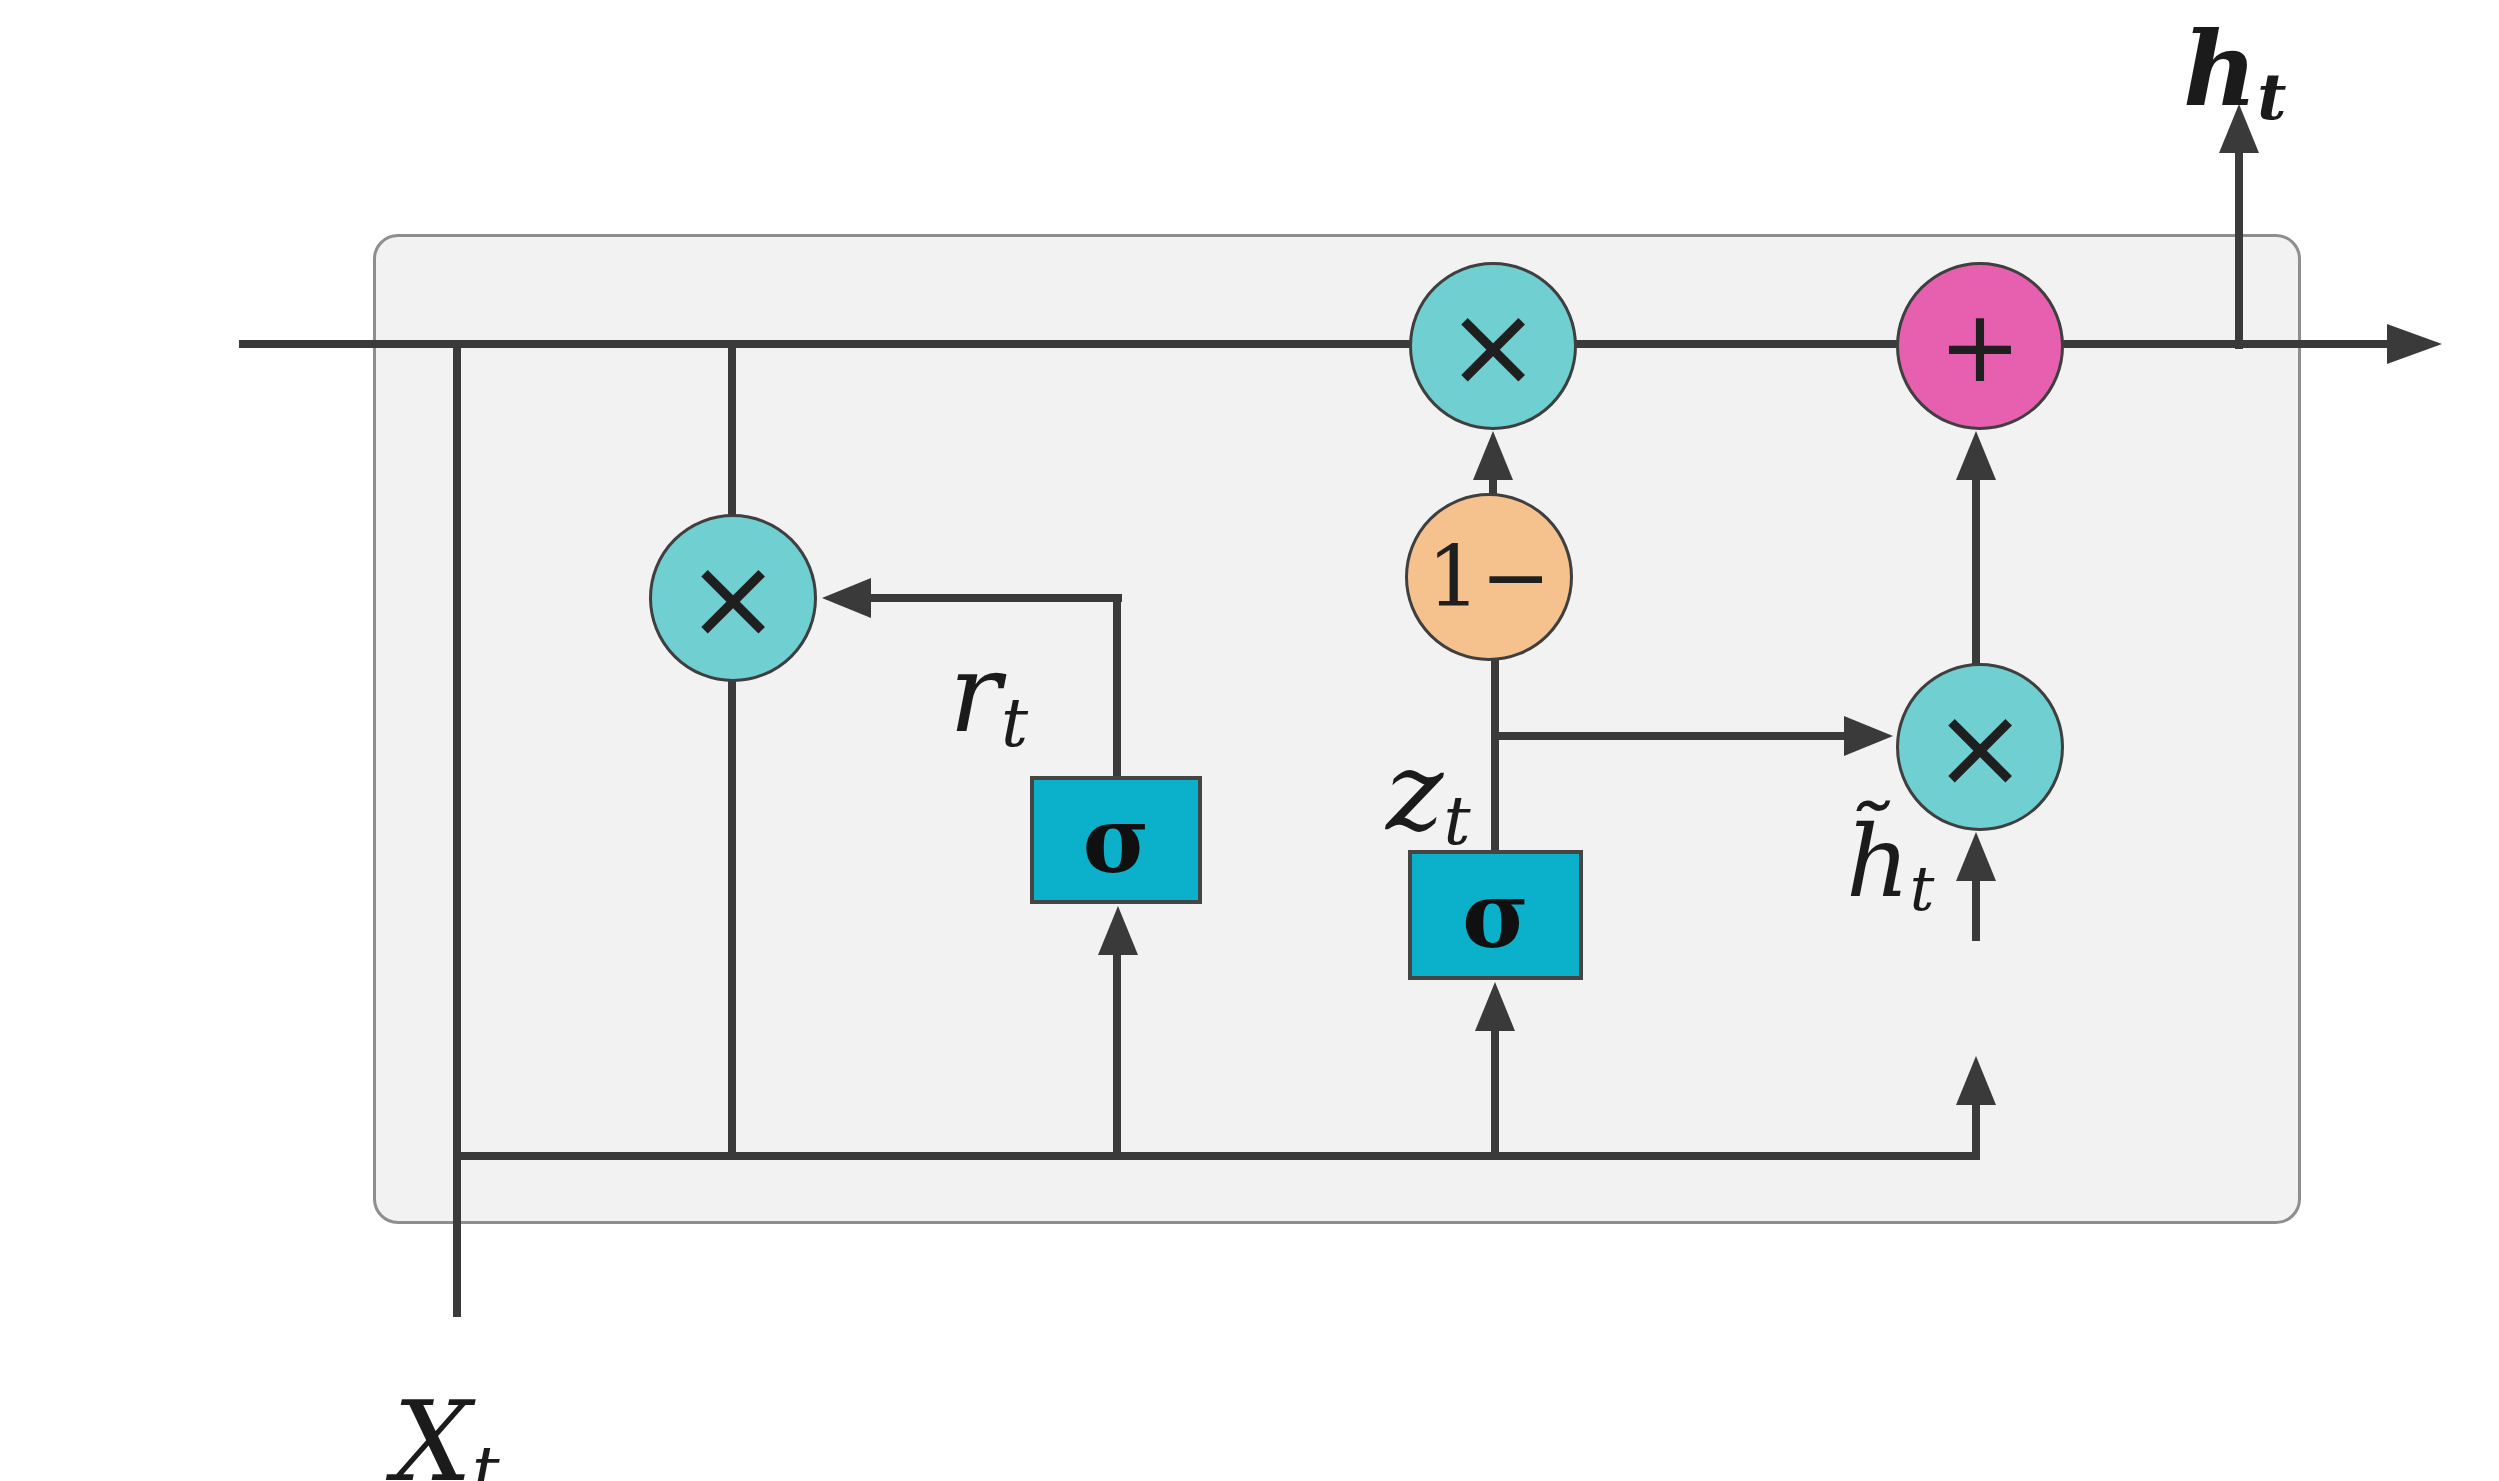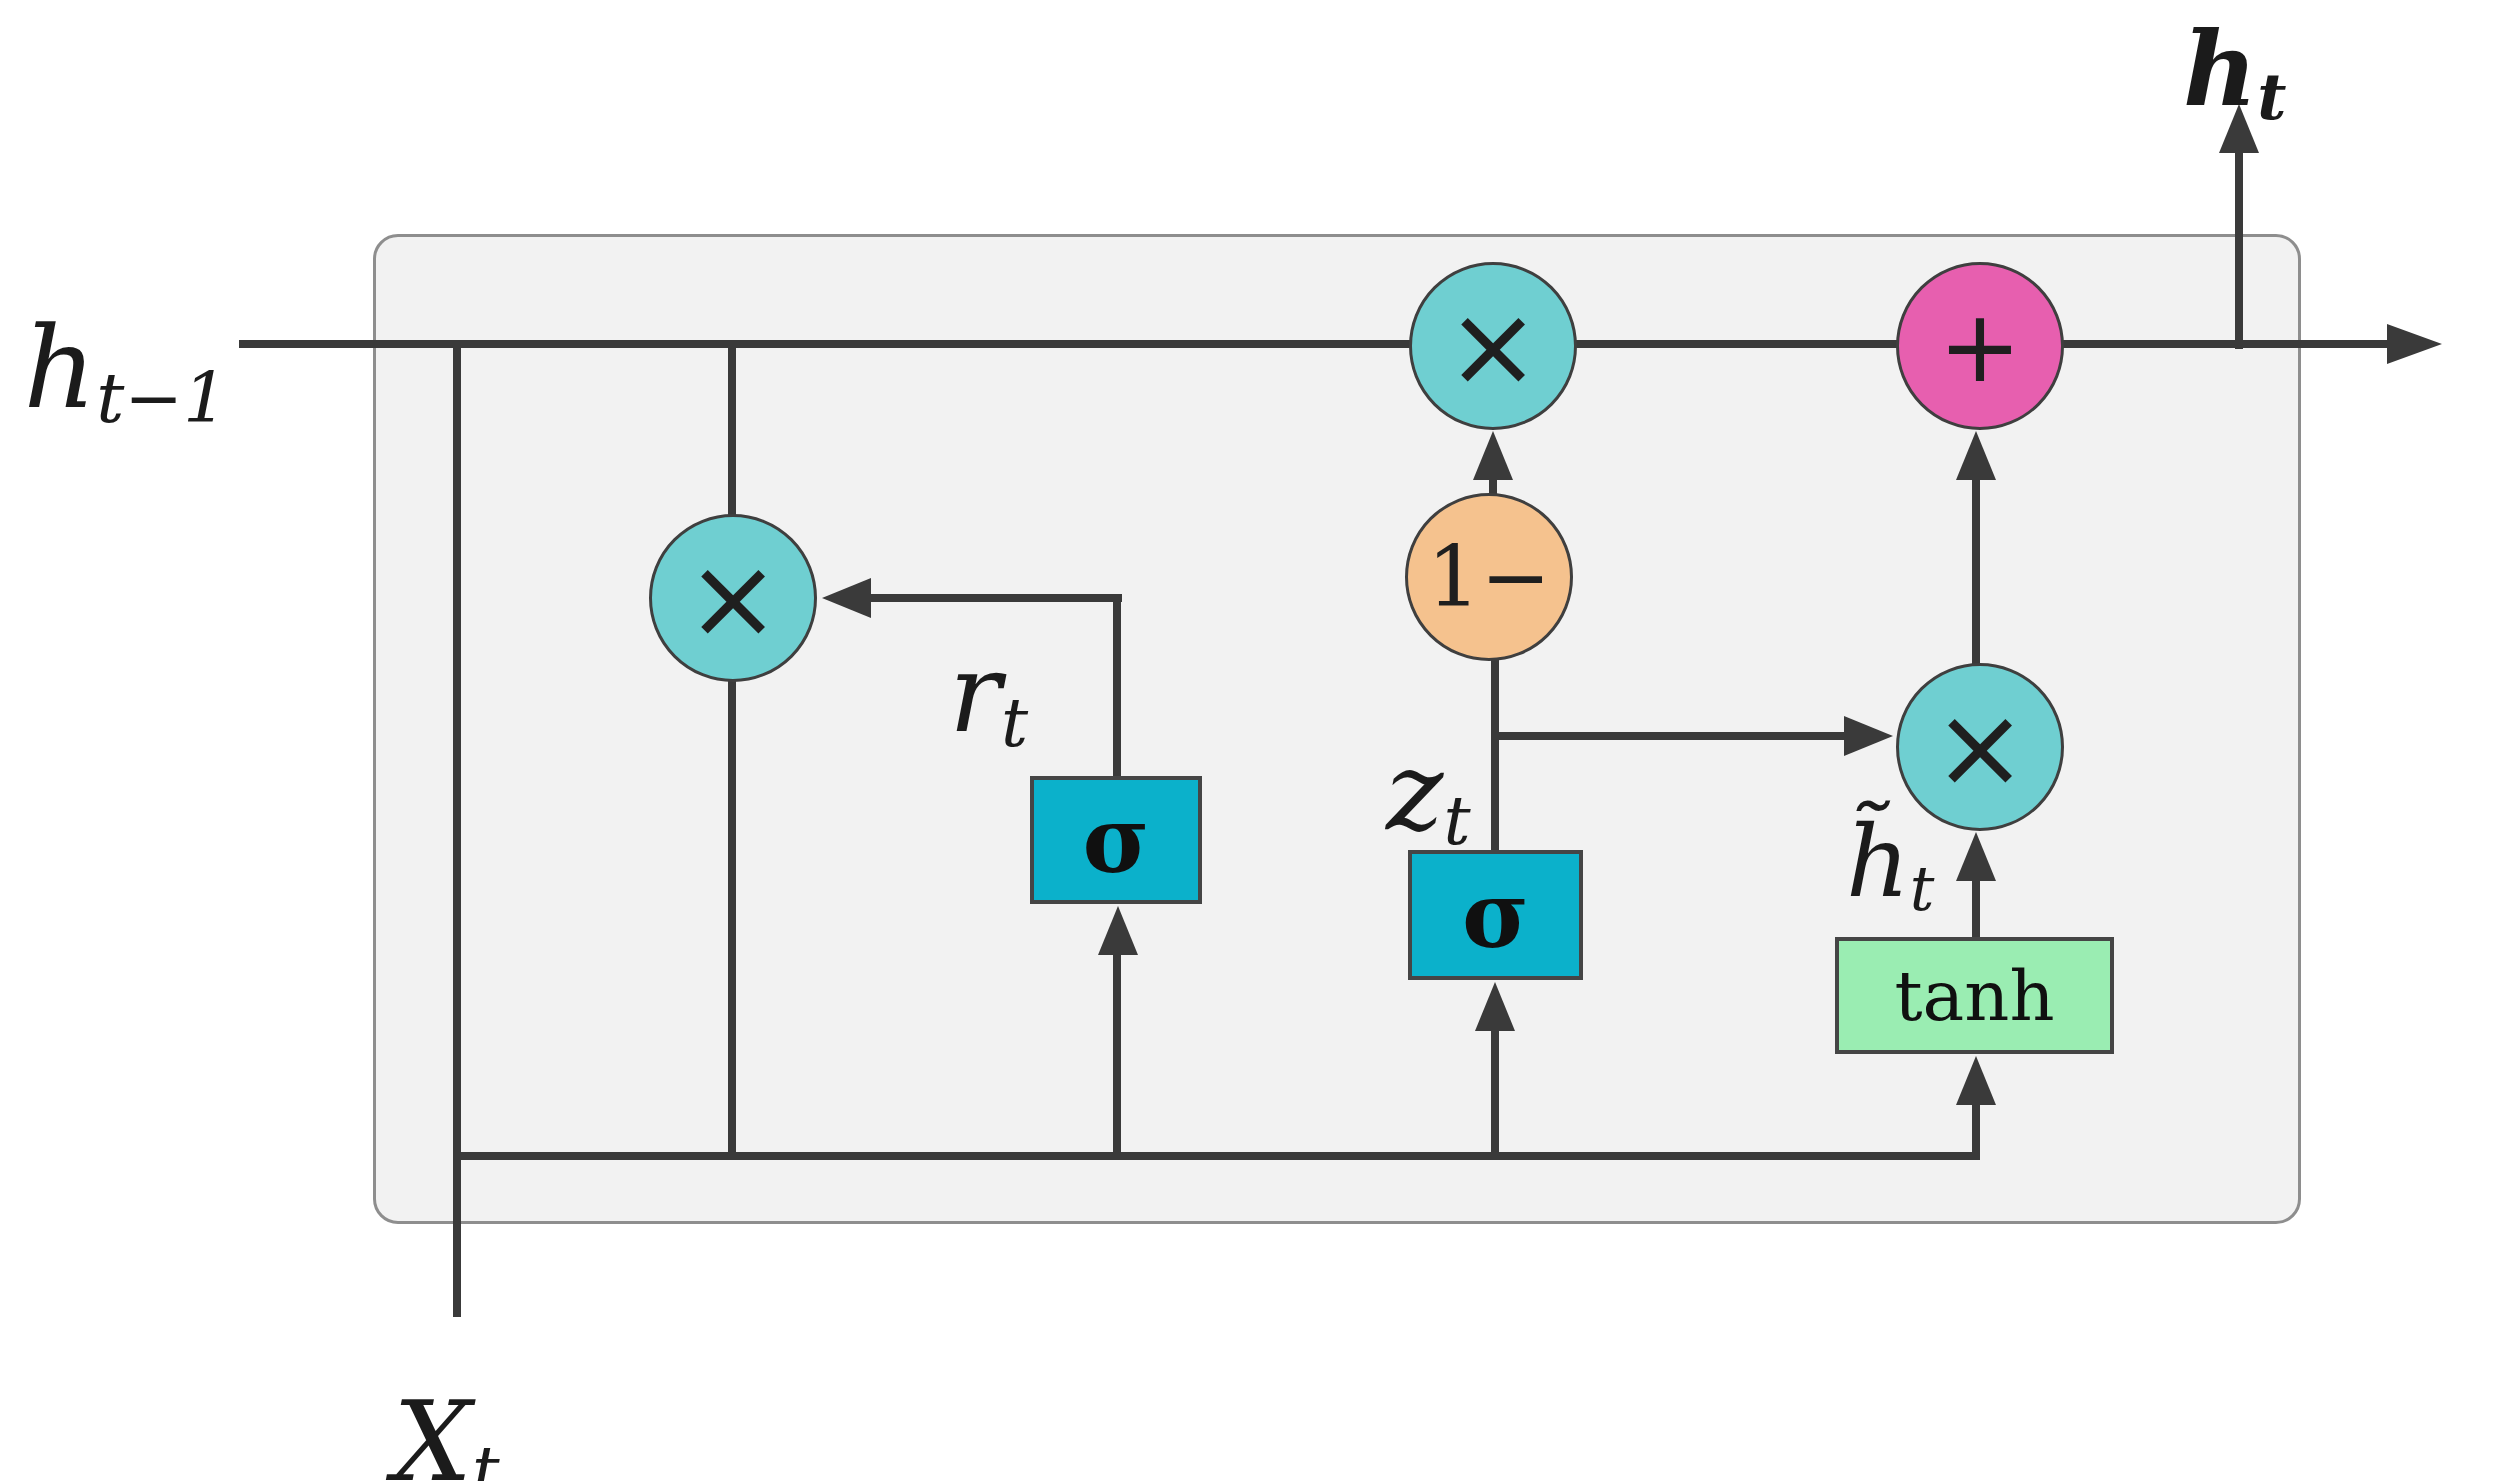--- a/index.html
+++ b/index.html
@@ -122,27 +122,21 @@
   </div>
 
   <div class="gatebox sigma" style="left:1030px;top:776px;width:172px;height:128px;">
     <span>σ</span>
   </div>
 
   <div class="gatebox sigma" style="left:1408px;top:850px;width:175px;height:130px;">
     <span>σ</span>
   </div>
 
-  <div class="gatebox tanhbox" style="left:1835px;top:937px;width:279px;height:117px;">
-    <span>tanh</span>
-  </div>
 
-  <div class="lab" style="left:23.5px;top:312px;font-size:113px;">
-    <span>h</span><span class="sub">t−1</span>
-  </div>
 
   <div class="lab" style="left:2183px;top:17.6px;font-size:102px;font-weight:bold;">
     <span>h</span><span class="sub">t</span>
   </div>
 
   <div class="lab" style="left:393px;top:1386px;font-size:111px;">
     <span>X</span><span class="sub">t</span>
   </div>
 
   <div class="lab" style="left:949px;top:639px;font-size:109px;">

